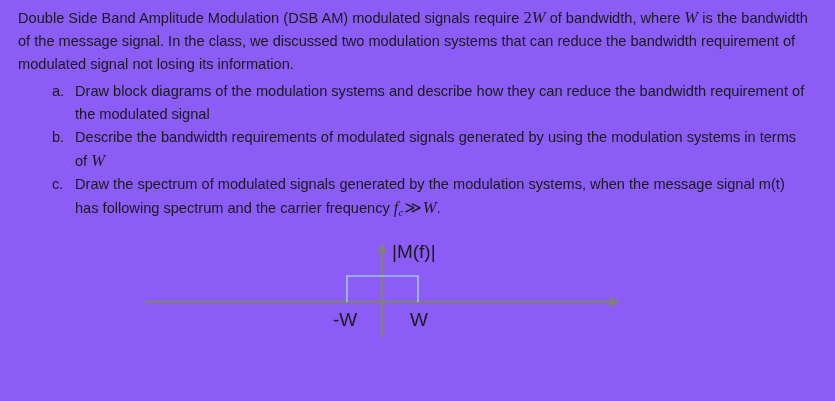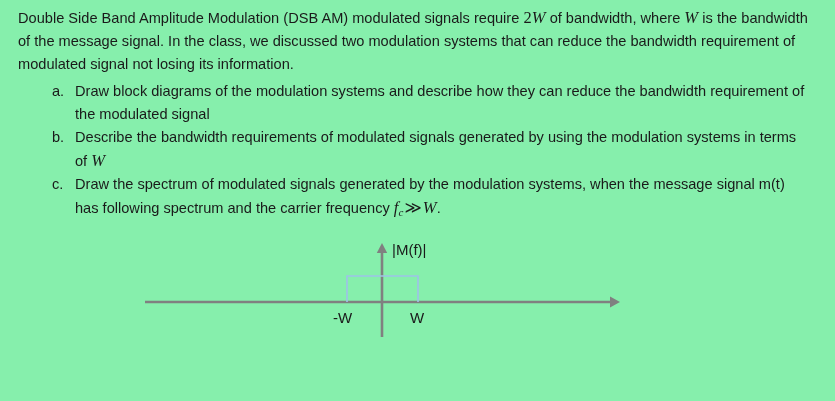--- a/index.html
+++ b/index.html
@@ -13,21 +13,21 @@
     position: relative;
     overflow: hidden;
     font-family: "Liberation Sans", sans-serif;
     color: #1a1a1a;
   }
   .page {
     position: absolute;
     left: 0; top: 0;
     width: 835px;
     height: 401px;
-    background: #86efac;
+    background: #8b5cf6;
     text-decoration: underline;
   }
   
   .intro {
     position: absolute;
     left: 18px;
     top: 6px;
     width: 790px;
     font-size: 14.6px;
     line-height: 23px;
@@ -90,21 +90,21 @@
     height: 120px;
   }
   .fig-svg {
     position: absolute;
     left: 0;
     top: 0;
   }
   .fig-label {
     position: absolute;
     font-family: "Liberation Sans", sans-serif;
-    font-size: 15px;
+    font-size: 19px;
     color: #1a1a1a;
     white-space: nowrap;
   }
   .lbl-mf   { left: 392px; top: 8px; }
   .lbl-negw { left: 333px; top: 76px; }
   .lbl-posw { left: 410px; top: 76px; }
 </style>
 </head>
 <body>
 

